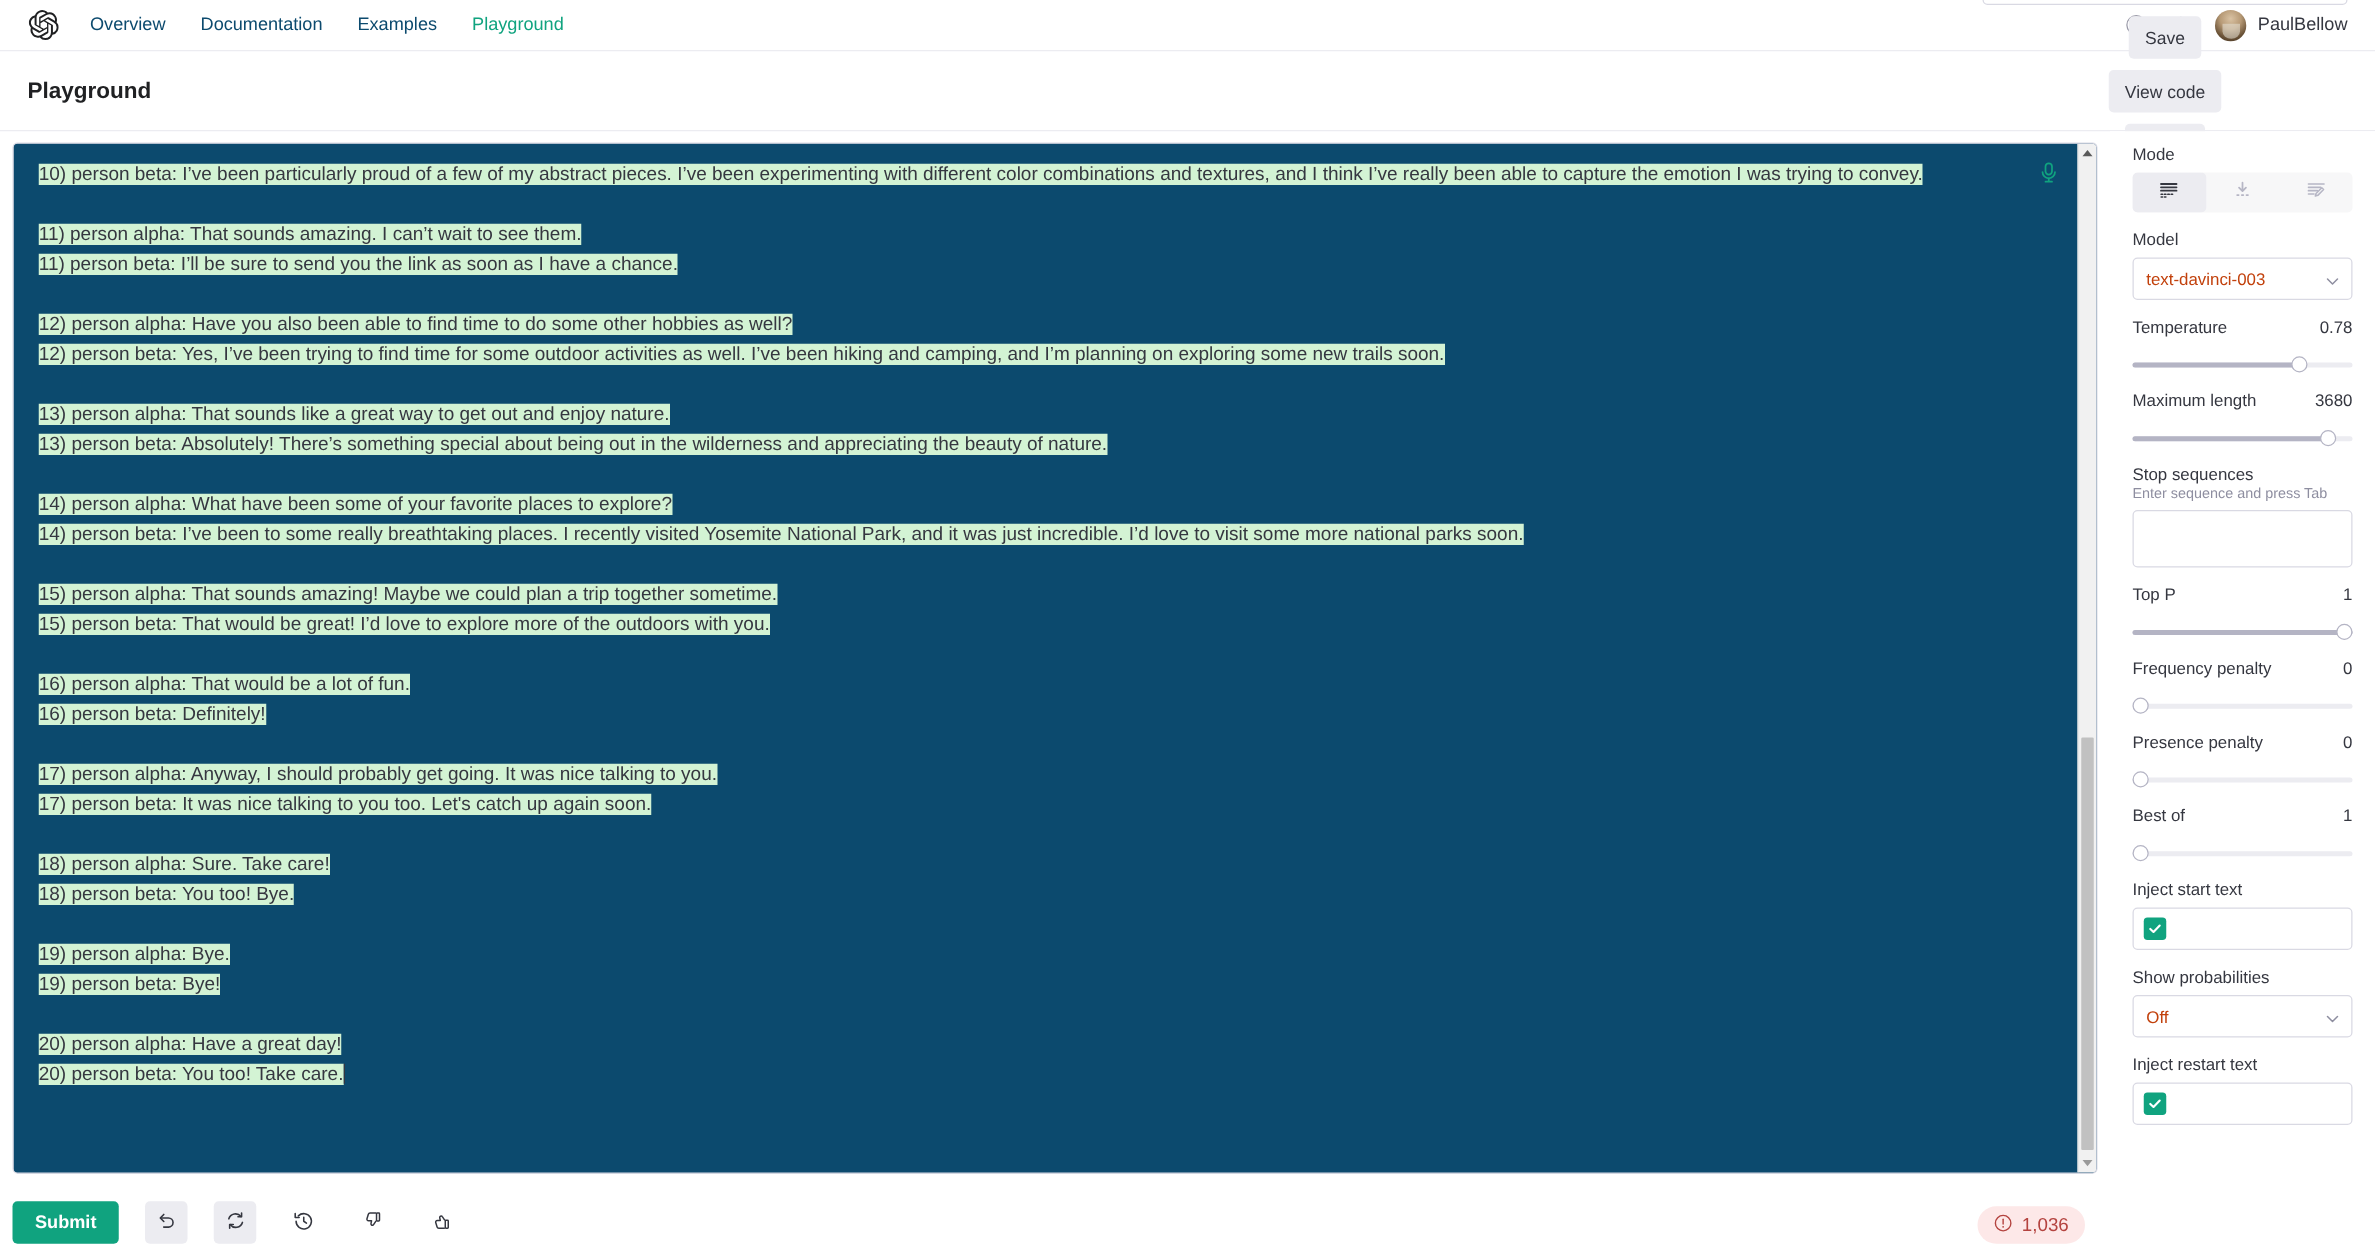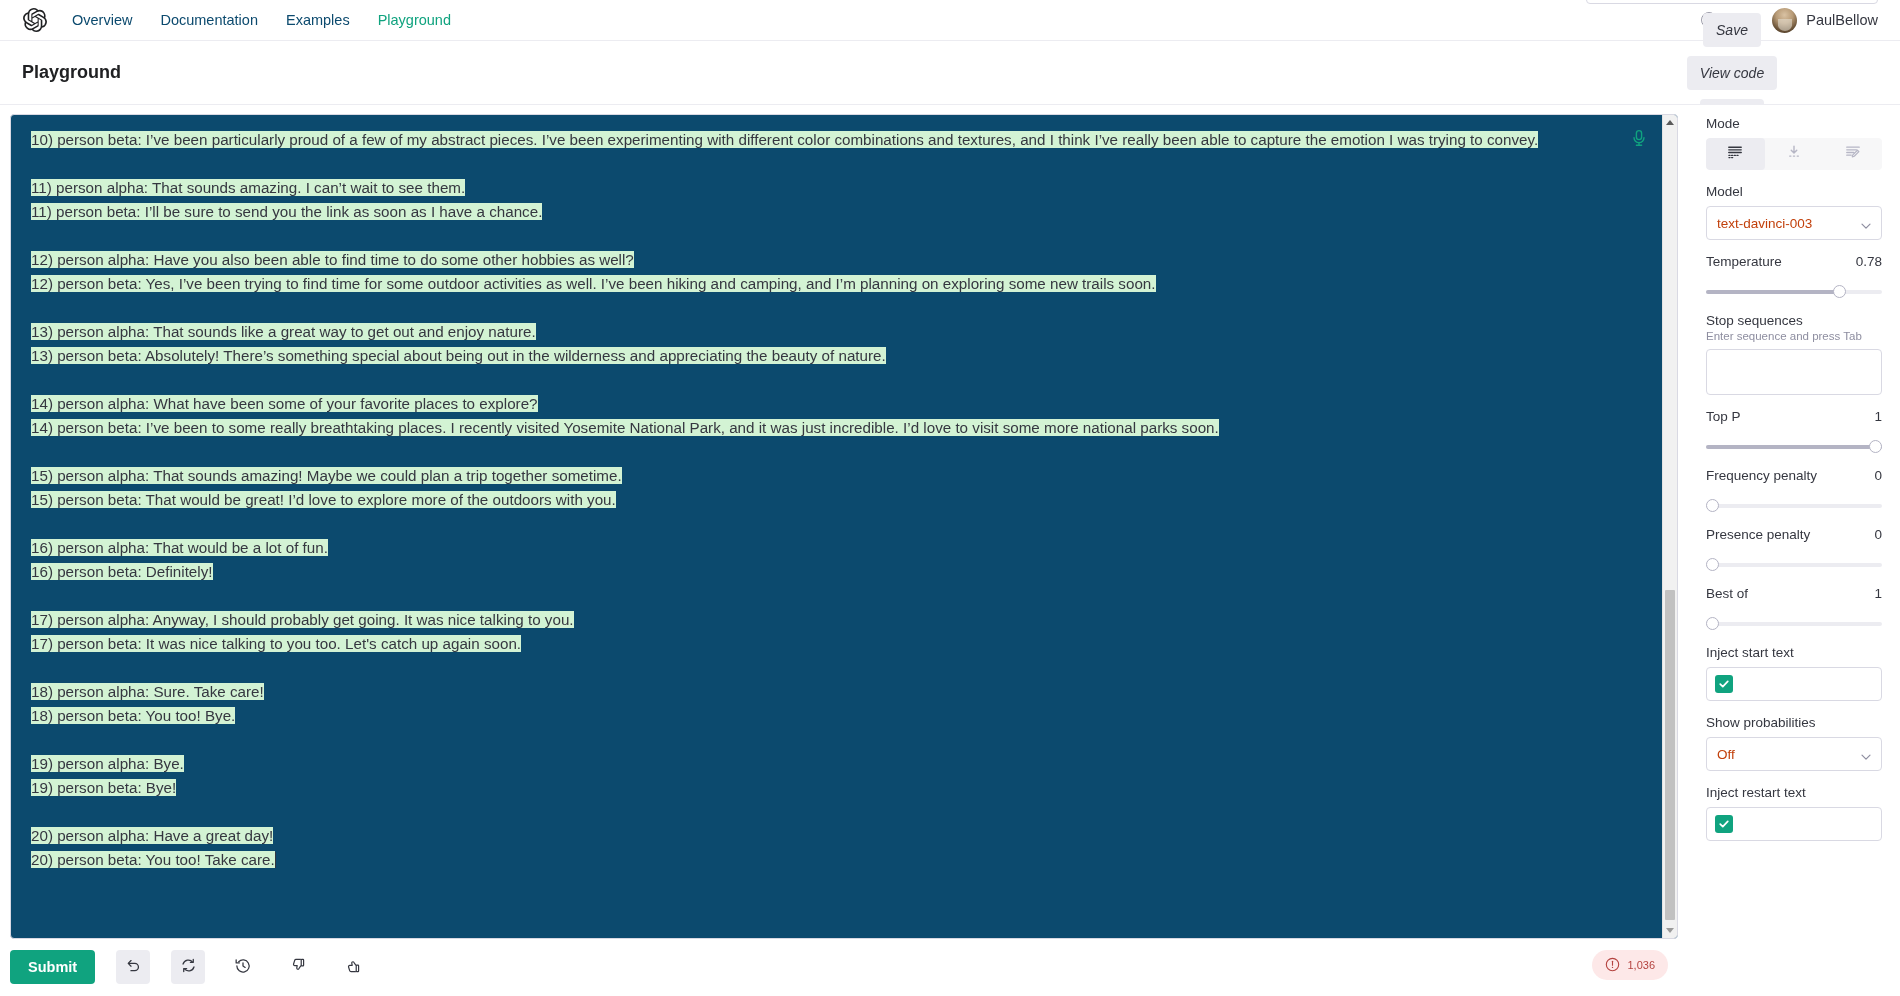--- a/index.html
+++ b/index.html
@@ -71,21 +71,20 @@
     padding: 0 11px; cursor: pointer;
   }
   .preset .ph { font-size: 14px; color: #8e8ea0; flex: 1; }
   .chev { width: 11px; height: 11px; flex: 0 0 auto; }
   .btn {
     height: 34px; padding: 0 13px; border-radius: 4px;
     background: #ececf1; border: none; color: #353740;
     font-size: 14px; font-family: inherit; cursor: pointer;
     display: flex; align-items: center; justify-content: center;
     white-space: nowrap;
-    font-style: italic;
   }
   .btn.dots { padding: 0 11px; font-size: 16px; letter-spacing: 1px; line-height: 0; padding-bottom:6px;}
 
   
   .body { display: flex; height: calc(996px - 41px - 65px); }
 
   .editor-wrap {
     flex: 1; min-width: 0; padding: 9px 10px 0 10px;
     display: flex; flex-direction: column;
   }
@@ -123,40 +122,40 @@
   .tri.up { border-bottom: 5px solid #5a5a5a; }
   .tri.down { border-top: 5px solid #9a9a9a; }
   .sb-thumb {
     position: absolute; left: 2px; right: 2px;
     top: 475px; bottom: 18px;
     background: #c1c1c1; border-radius: 1px; cursor: pointer;
   }
 
   
   .bottombar {
-    height: 56px; display: flex; align-items: flex-start;
+    height: 56px; display: flex; align-items: flex-end;
     padding: 11px 10px 0 10px; gap: 21px;
   }
   .submit {
     height: 34px; padding: 0 18px; border-radius: 4px;
     background: #10a37f; color: #fff; border: none;
     font-size: 14.5px; font-weight: 600; font-family: inherit; cursor: pointer;
   }
   .iconbtn {
     width: 34px; height: 34px; border-radius: 4px; border: none;
     background: #ececf1; display: flex; align-items: center;
     justify-content: center; cursor: pointer; padding: 0;
   }
   .iconbtn.plain { background: transparent; }
   .token {
     margin-left: auto; margin-right: 10px;
     display: flex; align-items: center; gap: 7px;
     background: #fde8e8; color: #b4433f;
     height: 30px; padding: 0 13px; border-radius: 15px;
-    font-size: 11px; cursor: pointer;
+    font-size: 15px; cursor: pointer;
   }
 
   
   .sidebar {
     width: 212px; flex: 0 0 212px;
     padding: 11px 18px 0 18px;
     background: #fff;
     overflow: hidden;
   }
   .s-label { font-size: 13.5px; color: #353740; margin: 0 0 7px 0; }
@@ -391,20 +390,31 @@
         <span class="s-label">Temperature</span>
         <span class="s-val">0.78</span>
       </div>
       <div class="slider">
         <div class="track"></div>
         <div class="fill" style="width: 78%;"></div>
         <div class="knob" style="left: calc(78% - 10.14px);"></div>
       </div>
     </div>
 
+    <div class="group">
+      <div class="s-row">
+        <span class="s-label">Maximum length</span>
+        <span class="s-val">3680</span>
+      </div>
+      <div class="slider">
+        <div class="track"></div>
+        <div class="fill" style="width: 92%;"></div>
+        <div class="knob" style="left: calc(92% - 11.96px);"></div>
+      </div>
+    </div>
 
     <div class="group">
       <div class="s-label" style="margin-bottom:2px">Stop sequences</div>
       <div class="s-sub" style="margin-top:0">Enter sequence and press Tab</div>
       <div class="textbox"></div>
     </div>
 
     <div class="group">
       <div class="s-row">
         <span class="s-label">Top P</span>

